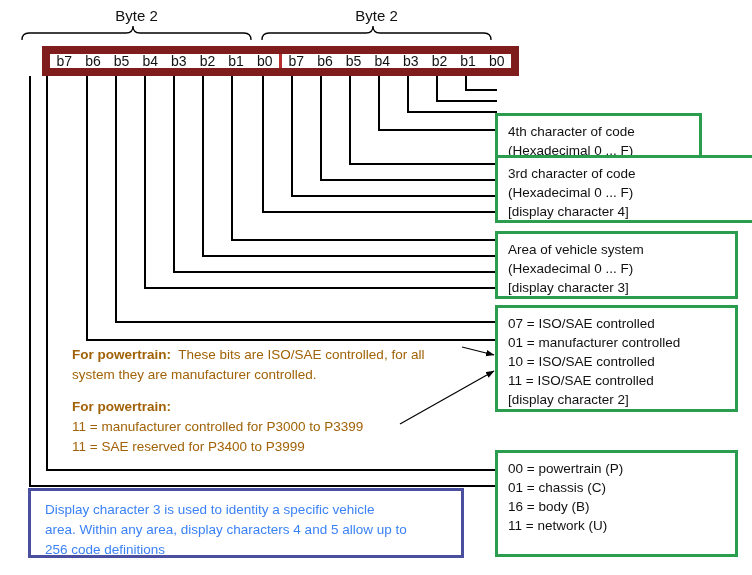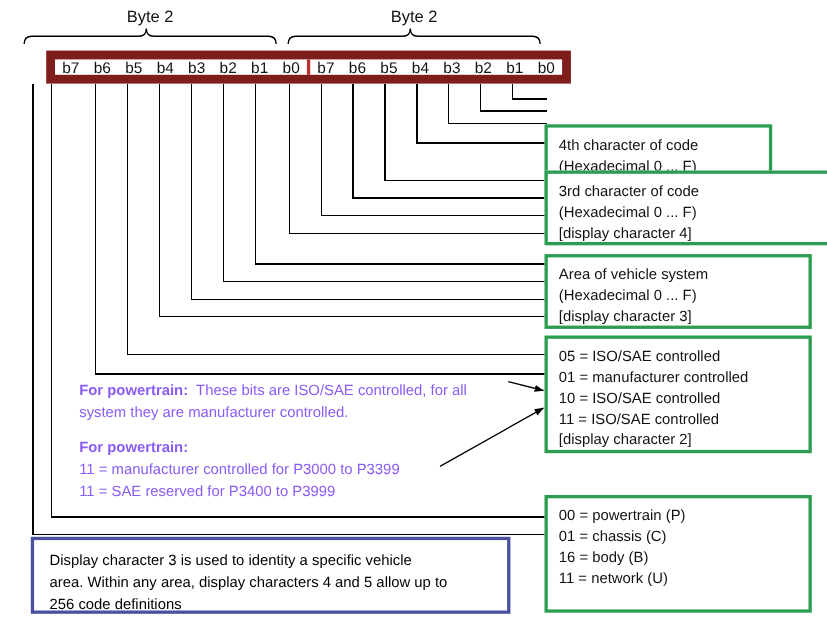--- a/index.html
+++ b/index.html
@@ -57,30 +57,30 @@
     position:absolute;
     box-sizing:border-box;
     background:#ffffff;
     border:3px solid #4a4fa0;
     padding:9px 0 8px 14px;
   }
   .note-blue .line{
     font-size:13.5px;
     line-height:20px;
     white-space:nowrap;
-    color:#000000;
+    color:#3b82f6;
   }
 
   
   .pt-note{position:absolute;}
   .pt-note .line{
     font-size:13.5px;
     line-height:20px;
     white-space:nowrap;
-    color:#8b5cf6;
+    color:#a16207;
   }
   .pt-note .line.bold{font-weight:bold;}
   .pt-note .line b{font-weight:bold;}
   .pt-note .gap{height:12px;}
 </style>
 </head>
 <body>
 
 <div id="stage">
 
@@ -161,21 +161,21 @@
     <div class="line">[display character 4]</div>
   </div>
 
   <div class="callout" style="left:495px;top:231px;width:243px;height:68px;">
     <div class="line">Area of vehicle system</div>
     <div class="line">(Hexadecimal 0 ... F)</div>
     <div class="line">[display character 3]</div>
   </div>
 
   <div class="callout" style="left:495px;top:305px;width:243px;height:107px;">
-    <div class="line">05 = ISO/SAE controlled</div>
+    <div class="line">07 = ISO/SAE controlled</div>
     <div class="line">01 = manufacturer controlled</div>
     <div class="line">10 = ISO/SAE controlled</div>
     <div class="line">11 = ISO/SAE controlled</div>
     <div class="line">[display character 2]</div>
   </div>
 
   <div class="callout" style="left:495px;top:450px;width:243px;height:107px;">
     <div class="line">00 = powertrain (P)</div>
     <div class="line">01 = chassis (C)</div>
     <div class="line">16 = body (B)</div>

